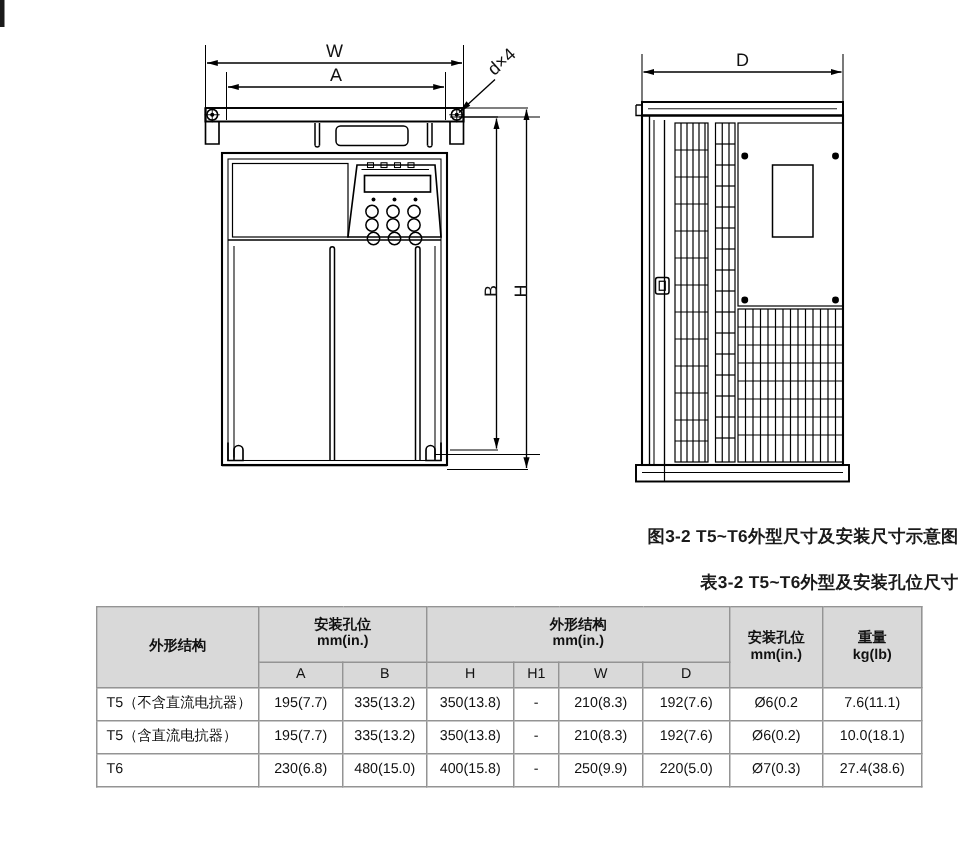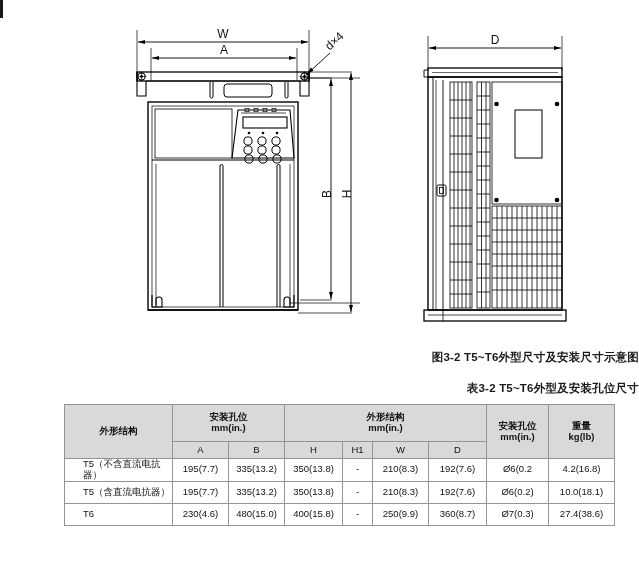--- a/index.html
+++ b/index.html
@@ -86,21 +86,21 @@
     height: 36px;
   }
   .grp-l1 { display: block; }
   .grp-l2 { display: block; }
   table.dim tbody td {
     background: #ffffff;
     height: 21px;
   }
   table.dim tbody td.name {
     text-align: left;
-    padding-left: 18px;
+    padding-left: 6px;
   }
   .col-name  { width: 108px; }
   .col-ab    { width: 56px;  }
   .col-h     { width: 58px;  }
   .col-h1    { width: 30px;  }
   .col-w     { width: 56px;  }
   .col-d     { width: 58px;  }
   .col-dia   { width: 62px;  }
   .col-wt    { width: 66px;  }
 </style>
@@ -369,39 +369,39 @@
     <tbody>
       <tr>
         <td class="name">T5（不含直流电抗器）</td>
         <td>195(7.7)</td>
         <td>335(13.2)</td>
         <td>350(13.8)</td>
         <td>-</td>
         <td>210(8.3)</td>
         <td>192(7.6)</td>
         <td>Ø6(0.2</td>
-        <td>4.2(16.8)</td>
+        <td>7.6(11.1)</td>
       </tr>
       <tr>
         <td class="name">T5（含直流电抗器）</td>
         <td>195(7.7)</td>
         <td>335(13.2)</td>
         <td>350(13.8)</td>
         <td>-</td>
         <td>210(8.3)</td>
         <td>192(7.6)</td>
         <td>Ø6(0.2)</td>
         <td>10.0(18.1)</td>
       </tr>
       <tr>
         <td class="name">T6</td>
-        <td>230(4.6)</td>
+        <td>230(6.8)</td>
         <td>480(15.0)</td>
         <td>400(15.8)</td>
         <td>-</td>
         <td>250(9.9)</td>
-        <td>360(8.7)</td>
+        <td>220(5.0)</td>
         <td>Ø7(0.3)</td>
         <td>27.4(38.6)</td>
       </tr>
     </tbody>
   </table>
 </div>
 
 </body></html>

